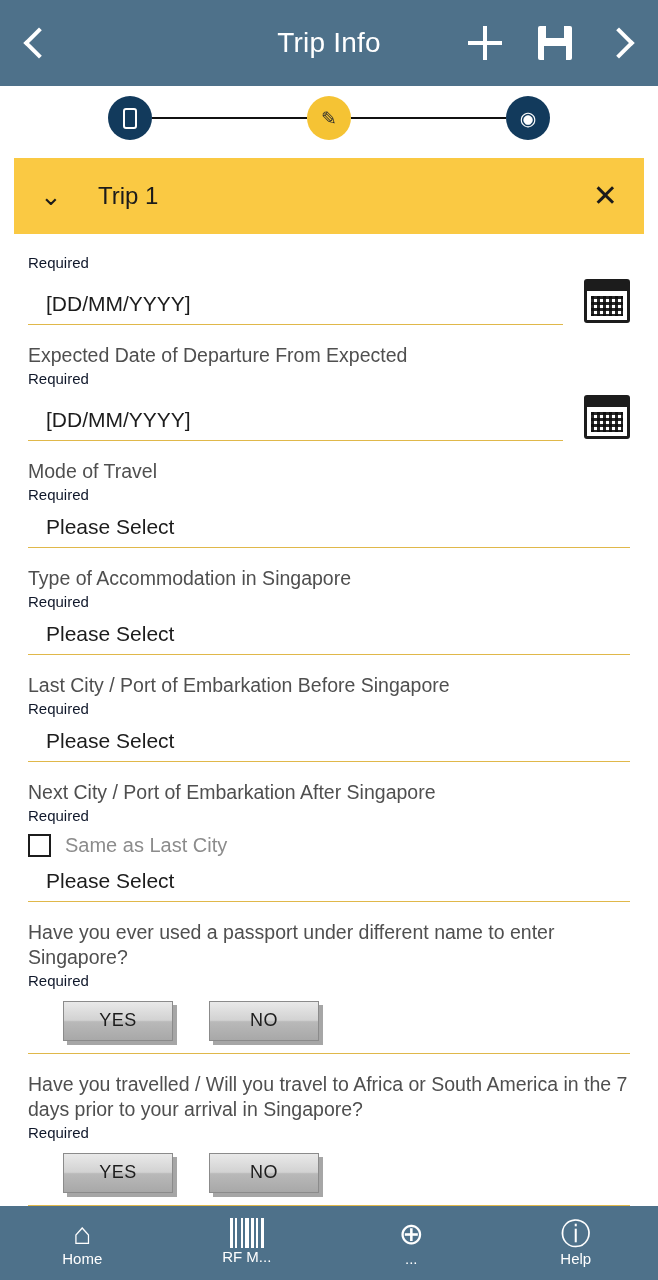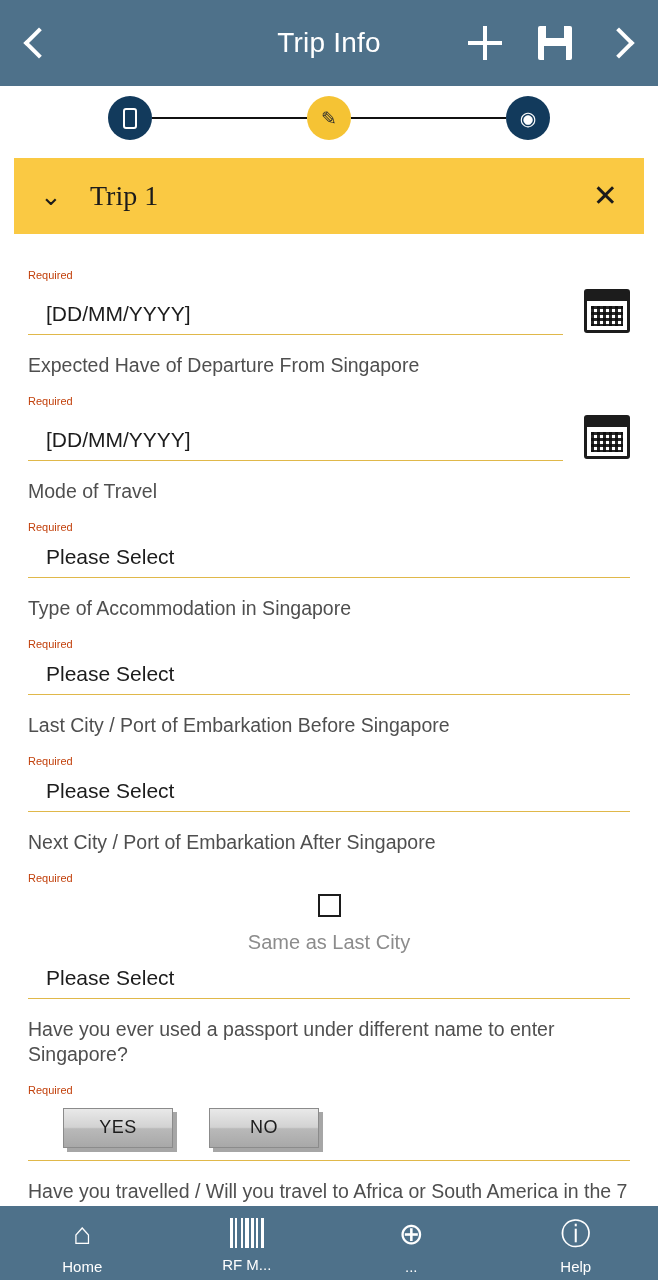--- a/index.html
+++ b/index.html
@@ -116,40 +116,40 @@
     display: flex;
     align-items: center;
     padding: 0 26px;
     flex: 0 0 auto;
   }
   .trip-caret {
     font-size: 26px; color: #1b1b1b; width: 36px;
     display: flex; align-items: center;
   }
   .trip-title {
-    font-size: 28px; color: #1b1b1b; margin-left: 14px; flex: 1; font-family: Liberation Serif, serif;
+    font-size: 24px; color: #1b1b1b; margin-left: 22px; flex: 1;
   }
   .trip-close { font-size: 30px; color: #1b1b1b; line-height: 1; }
 
   
   .form {
     flex: 1 1 auto;
     overflow: hidden;
     padding: 0 28px;
   }
   .field { padding-top: 18px; }
   .f-label {
     font-size: 19.5px;
     color: #4f4f4f;
     line-height: 1.28;
   }
   .f-req {
-    font-size: 11px;
-    color: #c2410c;
-    margin-top: 17px;
+    font-size: 15px;
+    color: #0f172a;
+    margin-top: 2px;
   }
   .f-input-row {
     display: flex;
     align-items: flex-end;
     gap: 21px;
     margin-top: 8px;
   }
   .f-input {
     flex: 1 1 auto;
     border-bottom: 1.5px solid #e0b84a;
@@ -178,21 +178,20 @@
     left: 4px; right: 4px; top: 14px; bottom: 4px;
     background:
       repeating-linear-gradient(to right, #1c1c1c 0 3px, transparent 3px 6px),
       repeating-linear-gradient(to bottom, #1c1c1c 0 3px, transparent 3px 6px);
     background-blend-mode: multiply;
     opacity: .95;
   }
   .chk-row {
     display: flex; align-items: center; gap: 14px;
     margin-top: 10px;
-    flex-direction: column;
   }
   .chkbox {
     width: 23px; height: 23px;
     border: 2px solid #1c1c1c;
     background: #fff;
     flex: 0 0 auto;
   }
   .chk-label { font-size: 20px; color: #8c8c8c; }
   .yn-row {
     display: flex; gap: 36px; margin-top: 12px;
@@ -218,21 +217,21 @@
     align-items: flex-start;
     justify-content: space-around;
     padding-top: 12px;
     flex: 0 0 auto;
   }
   .nav-item {
     display: flex; flex-direction: column; align-items: center;
     color: #fff; width: 25%;
   }
   .nav-ico { font-size: 30px; line-height: 32px; }
-  .nav-label { font-size: 15px; margin-top: 8px; }
+  .nav-label { font-size: 15px; margin-top: 0; }
   .barcode {
     width: 34px; height: 30px;
     background: repeating-linear-gradient(to right,
       #fff 0 3px, transparent 3px 5px, #fff 5px 7px, transparent 7px 11px,
       #fff 11px 13px, transparent 13px 15px, #fff 15px 19px, transparent 19px 21px,
       #fff 21px 24px, transparent 24px 26px, #fff 26px 28px, transparent 28px 31px,
       #fff 31px 34px);
   }
 </style>
 </head>
@@ -286,21 +285,21 @@
       <div class="f-req">Required</div>
       <div class="f-input-row">
         <div class="f-input placeholder">[DD/MM/YYYY]</div>
         <div class="cal-ico">
             <div class="cal-grid"></div>
           </div>
       </div>
     </div>
 
     <div class="field">
-      <div class="f-label">Expected Have of Departure From Singapore</div>
+      <div class="f-label">Expected Date of Departure From Expected</div>
       <div class="f-req">Required</div>
       <div class="f-input-row">
         <div class="f-input placeholder">[DD/MM/YYYY]</div>
         <div class="cal-ico">
             <div class="cal-grid"></div>
           </div>
       </div>
     </div>
 
     <div class="field">

